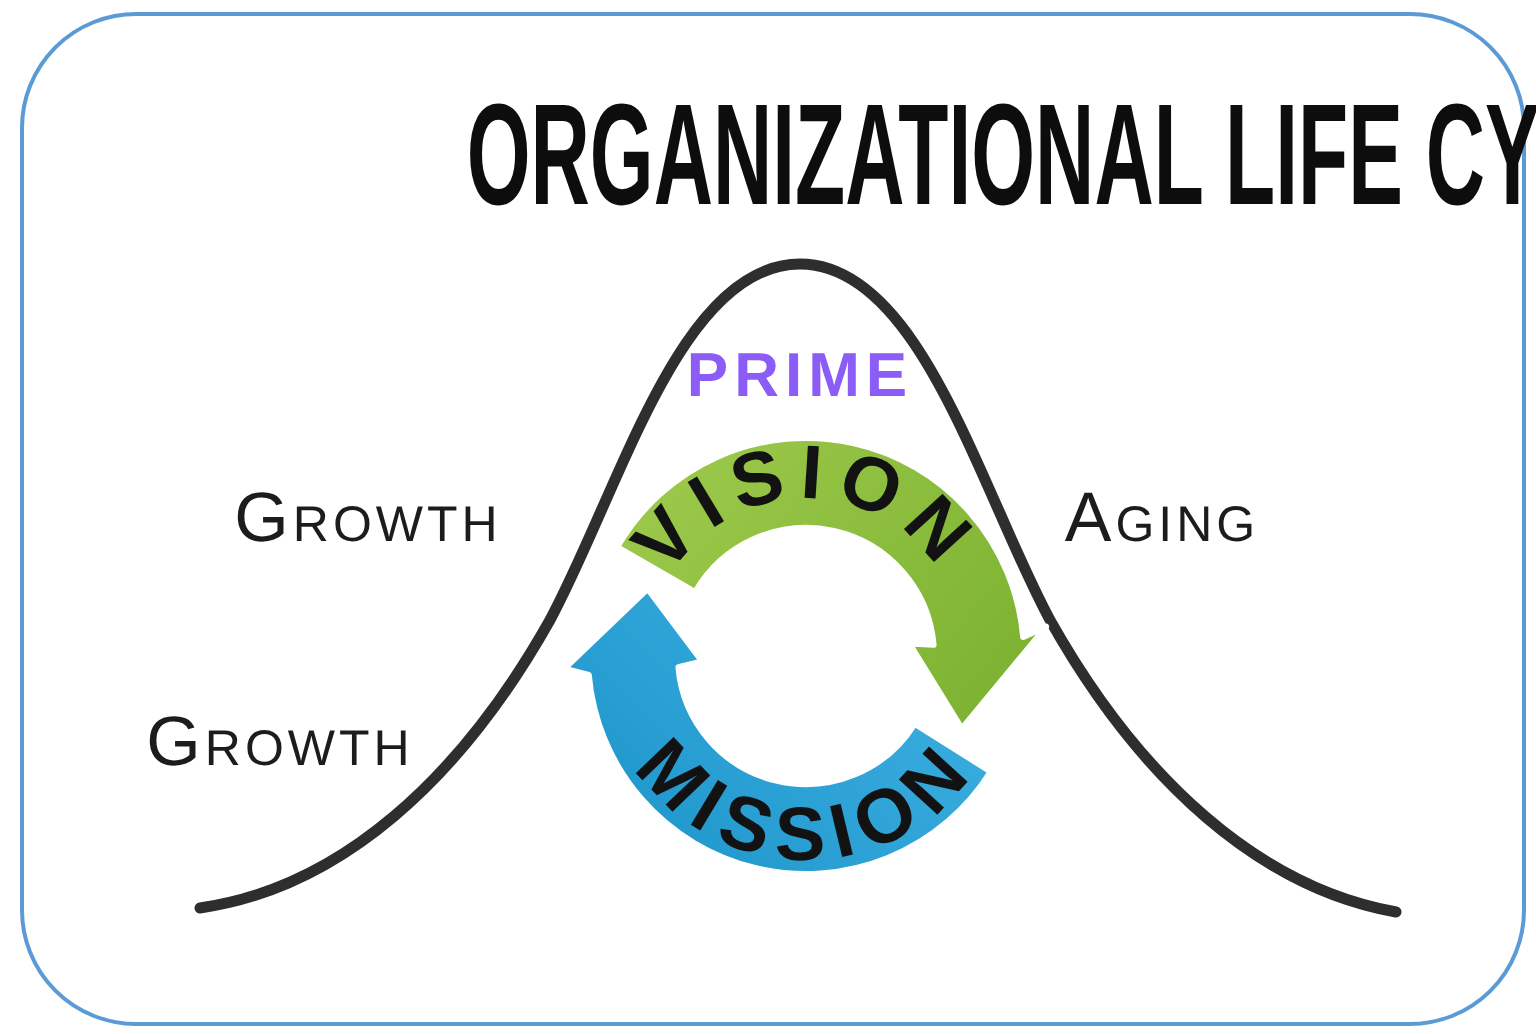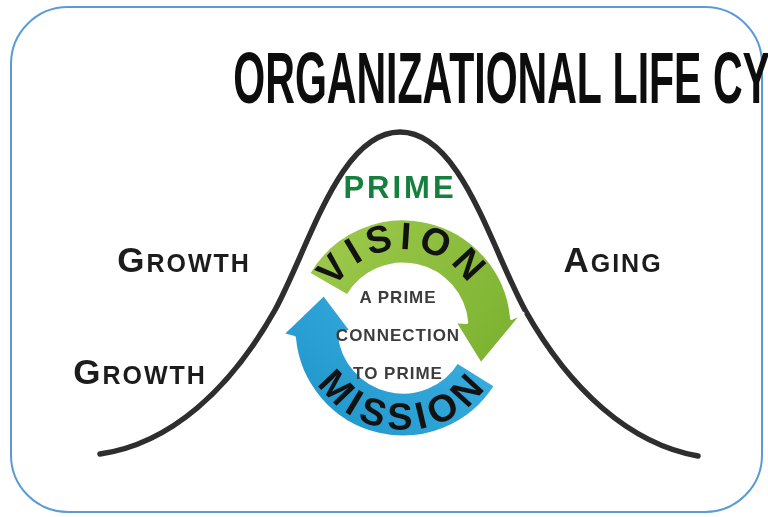--- a/index.html
+++ b/index.html
@@ -37,36 +37,36 @@
     transform-origin: 50% 50%;
     line-height: 1;
   }
   .prime-label {
     position: absolute;
     left: 300px; top: 172px; width: 200px;
     text-align: center;
     font-size: 31px;
     font-weight: bold;
     letter-spacing: 3px;
-    color: #15803d;
+    color: #8b5cf6;
     line-height: 1;
   }
   .stage-label {
     position: absolute;
     transform: translate(-50%, -50%);
     font-size: 35px;
-    font-weight: bold;
+    font-weight: normal;
     font-variant: small-caps;
     letter-spacing: 2px;
     color: #1c1c1c;
     line-height: 1;
     white-space: nowrap;
   }
   .stage-label.growth  { left: 184px; top: 259px; }
-  .stage-label.aging   { left: 581px; top: 259px; margin-left: 32px; }
+  .stage-label.aging   { left: 581px; top: 259px; }
   .stage-label.infancy { left: 140px; top: 371px; }
   .stage-label.dying   { left: 639px; top: 370px; }
   .center-text {
     position: absolute;
     left: 398px; top: 289px;
     transform: translateX(-50%);
     text-align: center;
     white-space: nowrap;
   }
   .center-text .line {
@@ -140,19 +140,14 @@
       <textPath href="#missionArc" startOffset="50%">MISSION</textPath>
     </text>
   </svg>
 
   <div class="prime-label">PRIME</div>
 
   <div class="stage-label growth">Growth</div>
   <div class="stage-label aging">Aging</div>
   <div class="stage-label infancy">Growth</div>
 
-  <div class="center-text">
-    <div class="line">A PRIME</div>
-    <div class="line">CONNECTION</div>
-    <div class="line">TO PRIME</div>
-  </div>
 
 </div>
 
 </body></html>

